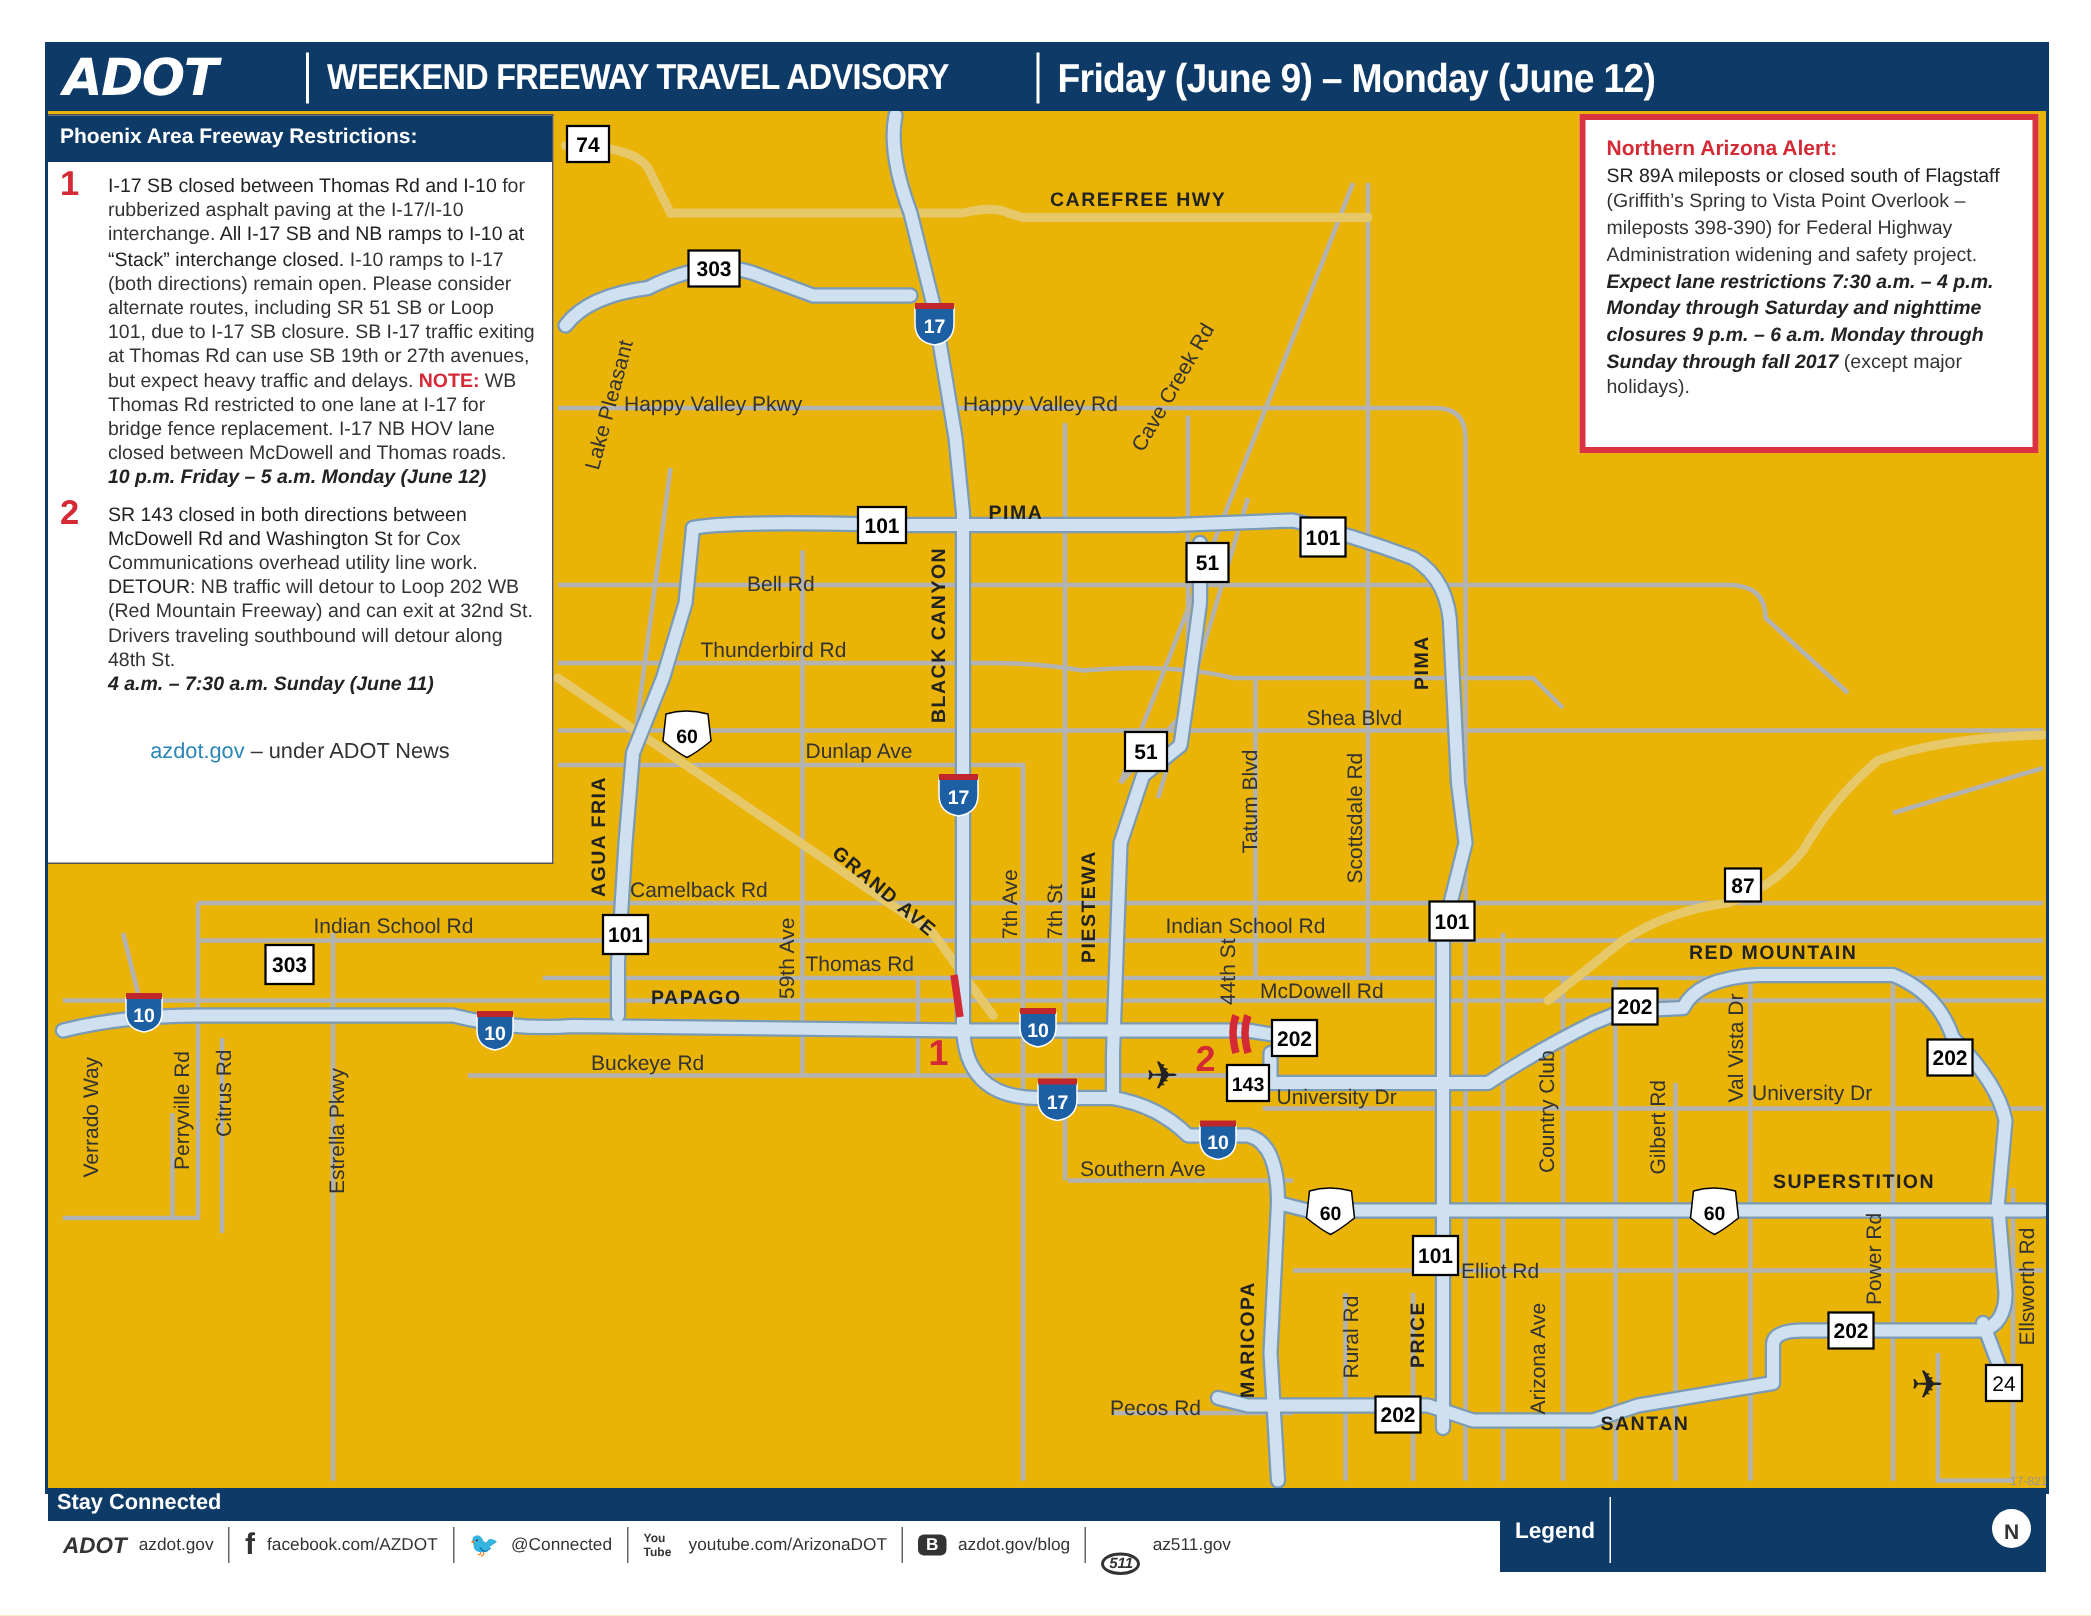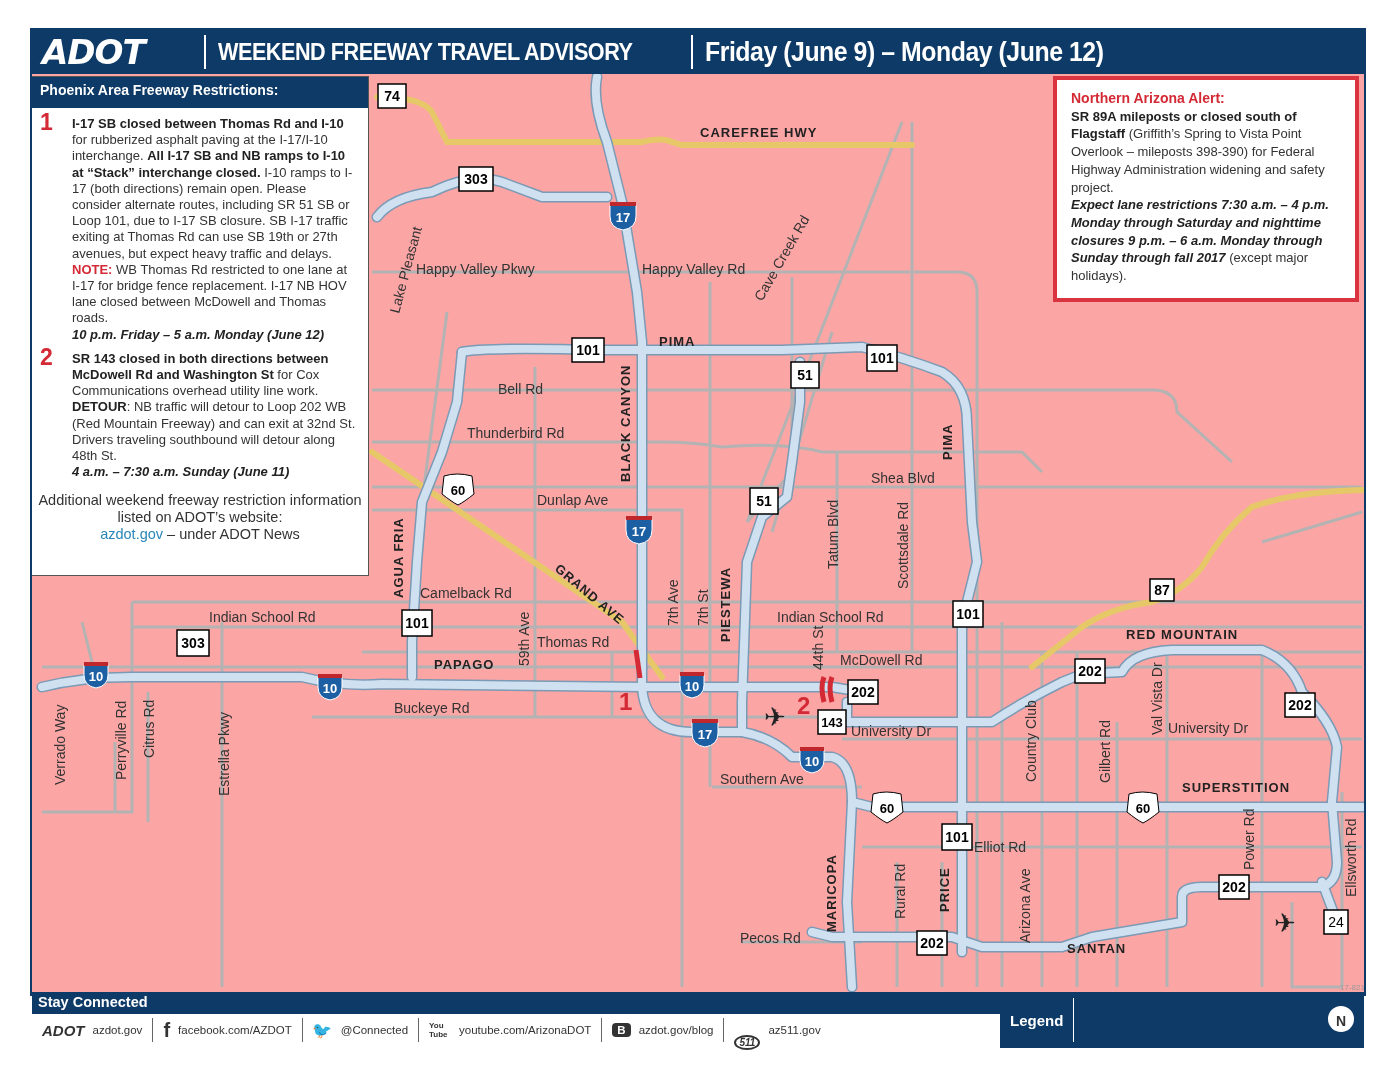--- a/index.html
+++ b/index.html
@@ -1,28 +1,28 @@
 <!DOCTYPE html>
 <html><head>
 <meta charset="utf-8">
 <style>
   html,body{margin:0;padding:0;background:#fff;}
   body{width:1394px;height:1077px;position:relative;overflow:hidden;font-family:"Liberation Sans",sans-serif;}
-  .frame{position:absolute;left:30px;top:28px;width:1336px;height:968px;border:2px solid #0d3a66;box-sizing:border-box;background:#fca5a5;}
+  .frame{position:absolute;left:30px;top:28px;width:1336px;height:968px;border:2px solid #0d3a66;box-sizing:border-box;background:#eab308;}
   .header{position:absolute;left:0;top:0;width:100%;height:44px;background:#0d3a66;color:#fff;display:flex;align-items:center;}
   .logo{font-family:"DejaVu Sans",sans-serif;font-weight:bold;font-style:italic;font-size:34px;letter-spacing:-1px;padding-left:10px;width:150px;}
   .hsep{width:2px;height:34px;background:#fff;margin:0 12px;}
   .htitle{font-weight:bold;font-size:24px;letter-spacing:-0.5px;transform:scaleX(0.9);transform-origin:left;}
   .hdate{font-weight:bold;font-size:27px;letter-spacing:-0.5px;transform:scaleX(0.92);transform-origin:left;}
   .map{position:absolute;left:0;top:44px;width:1332px;height:918px;}
   .restrict{position:absolute;left:0;top:46px;width:337px;height:500px;background:#fff;border:1px solid #555;border-left:none;box-sizing:border-box;}
   .restrict-h{background:#0d3a66;color:#fff;font-weight:bold;font-size:14px;padding:5px 8px;height:21px;}
   .item{position:relative;padding:8px 10px 0 40px;font-size:13px;line-height:16.2px;color:#333;}
   .num{position:absolute;left:8px;top:6px;color:#d42a35;font-weight:bold;font-size:23px;}
-  .b{font-weight:bold;color:#222;}
+  .b{font-weight:normal;color:#222;}
   .note{color:#d42a35;font-weight:bold;}
   .bi{font-weight:bold;font-style:italic;color:#222;}
   .addl{text-align:center;font-size:14.5px;line-height:17px;color:#333;margin-top:12px;}
   .link{color:#2a86b8;}
   .alert{position:absolute;left:1021px;top:46px;width:306px;height:226px;border:4px solid #d9343f;box-sizing:border-box;background:#fff;padding:10px 14px;font-size:13px;line-height:17.7px;color:#333;}
   .alert-t{color:#d42a35;font-weight:bold;font-size:14px;}
   .footer{position:absolute;left:0;top:962px;width:100%;height:56px;}
   .stay{position:absolute;left:0;top:0;width:968px;height:22px;background:#0d3a66;color:#fff;font-weight:bold;font-size:14.5px;padding:2px 6px;box-sizing:border-box;}
   .links{position:absolute;left:0;top:22px;width:968px;height:32px;display:flex;align-items:center;font-size:11.5px;color:#333;}
   .lk{display:flex;align-items:center;padding:0 10px;border-right:1px solid #666;height:24px;}
@@ -324,21 +324,21 @@
       <span class="num">1</span>
       <span class="b">I-17 SB closed between Thomas Rd and I-10</span><span> for rubberized asphalt paving at the I-17/I-10 interchange. </span><span class="b">All I-17 SB and NB ramps to I-10 at “Stack” interchange closed.</span><span> I-10 ramps to I-17 (both directions) remain open. Please consider alternate routes, including SR 51 SB or Loop 101, due to I-17 SB closure. SB I-17 traffic exiting at Thomas Rd can use SB 19th or 27th avenues, but expect heavy traffic and delays. </span><span class="note">NOTE:</span><span> WB Thomas Rd restricted to one lane at I-17 for bridge fence replacement. I-17 NB HOV lane closed between McDowell and Thomas roads.</span><br>
       <span class="bi">10 p.m. Friday – 5 a.m. Monday (June 12)</span>
     </div>
     <div class="item">
       <span class="num">2</span>
       <span class="b">SR 143 closed in both directions between McDowell Rd and Washington St</span><span> for Cox Communications overhead utility line work. </span><span class="b">DETOUR</span><span>: NB traffic will detour to Loop 202 WB (Red Mountain Freeway) and can exit at 32nd St. Drivers traveling southbound will detour along 48th St.</span><br>
       <span class="bi">4 a.m. – 7:30 a.m. Sunday (June 11)</span>
     </div>
     <div class="addl">
-      <span>Additional weekend freeway restriction information listed on ADOT’s website:</span><br>
+      <br>
       <span class="link">azdot.gov</span><span> – under ADOT News</span>
     </div>
   </div>
 
   <div class="alert">
     <div class="alert-t">Northern Arizona Alert:</div>
     <span class="b">SR 89A mileposts or closed south of Flagstaff</span><span> (Griffith’s Spring to Vista Point Overlook – mileposts 398-390) for Federal Highway Administration widening and safety project.</span><br>
     <span class="bi">Expect lane restrictions 7:30 a.m. – 4 p.m. Monday through Saturday and nighttime closures 9 p.m. – 6 a.m. Monday through Sunday through fall 2017</span><span> (except major holidays).</span>
   </div>
 

